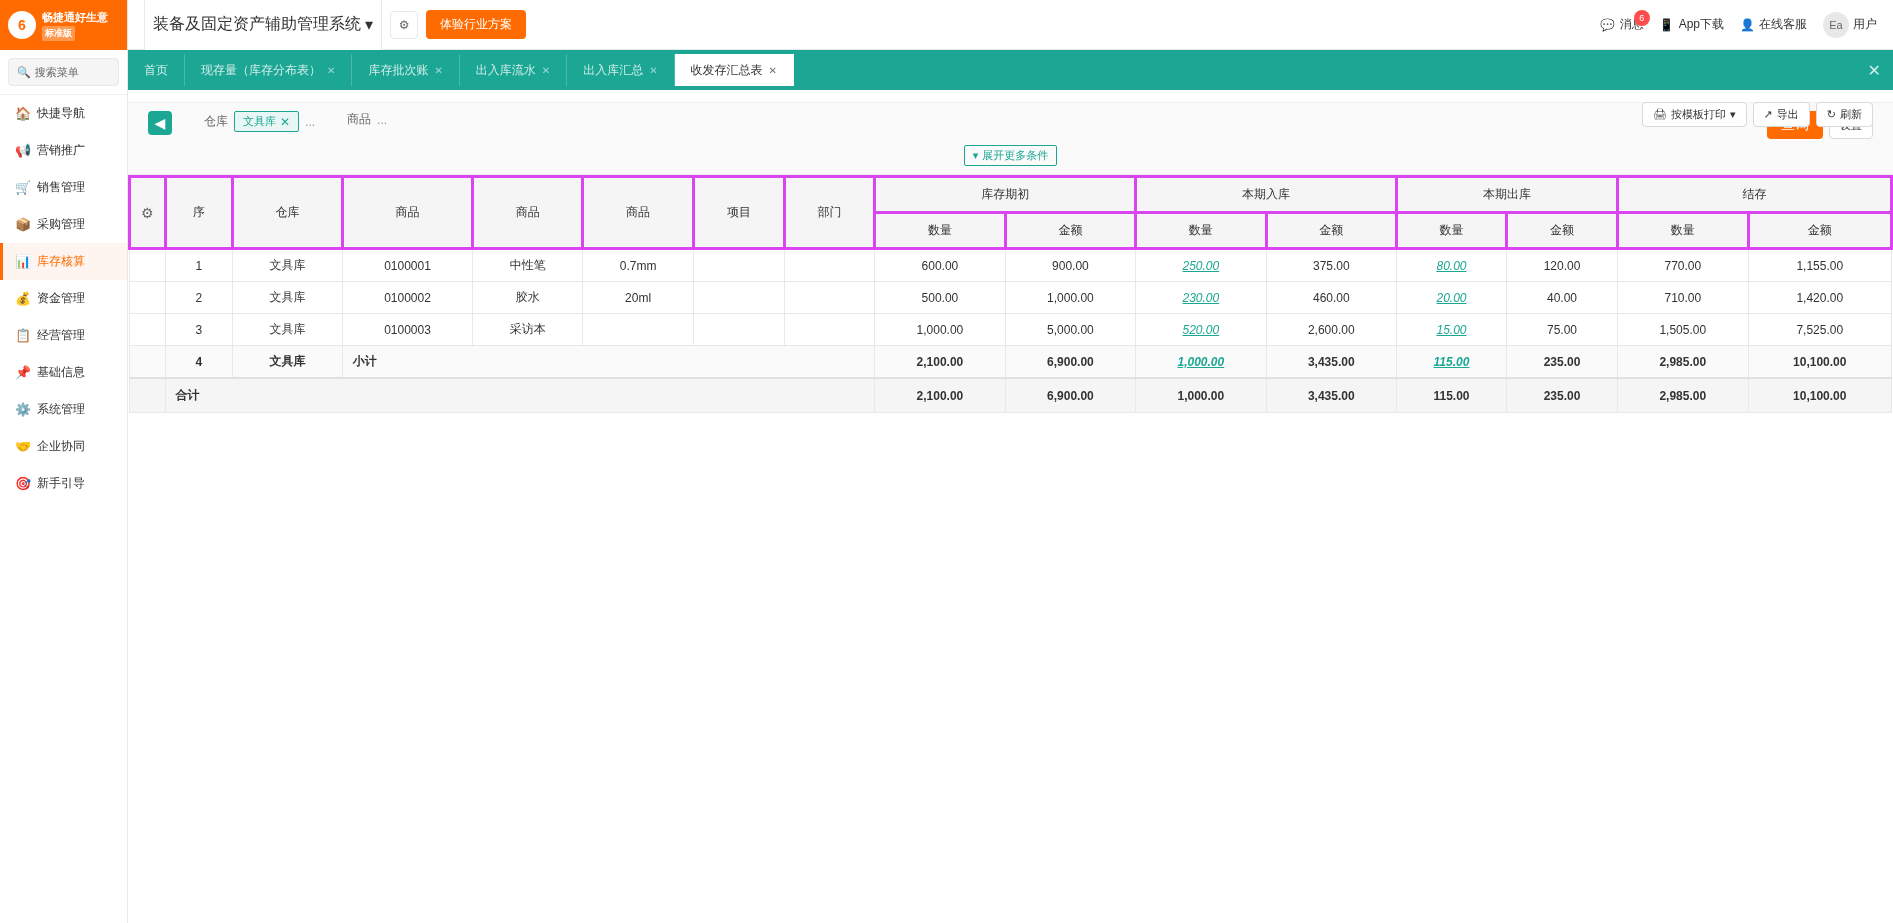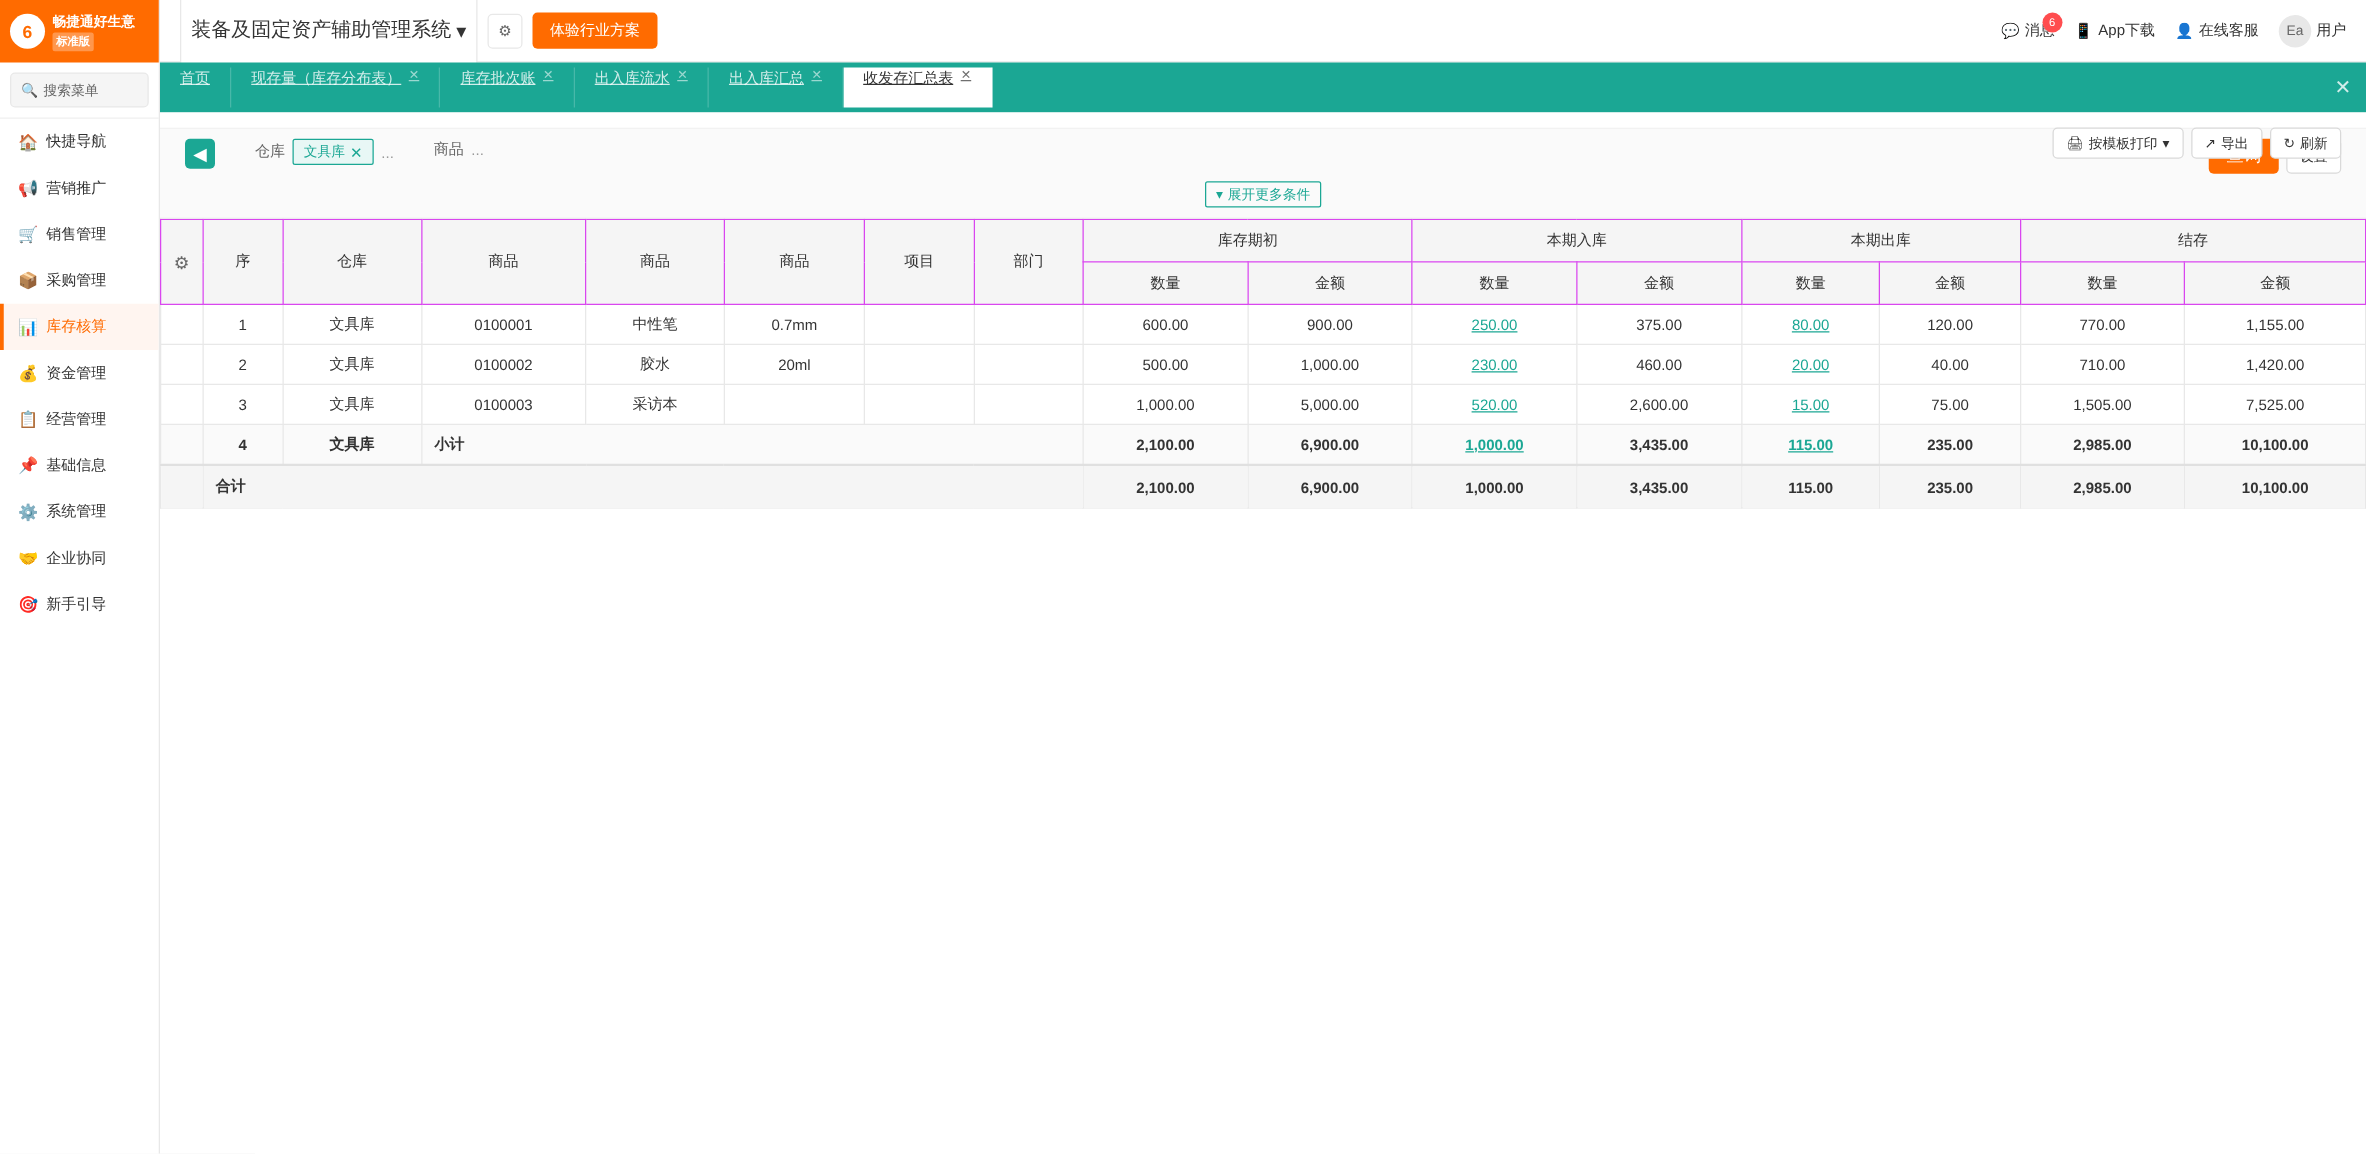--- a/index.html
+++ b/index.html
@@ -26,21 +26,21 @@
     .system-select { border: 1px solid #e8e8e8; border-radius: 4px; padding: 20px 8px; font-size: 16px; color: #333; background: #fff; cursor: pointer; display: flex; align-items: center; gap: 4px; }
     .gear-btn { width: 28px; height: 28px; border: 1px solid #e8e8e8; border-radius: 4px; display: flex; align-items: center; justify-content: center; cursor: pointer; color: #666; }
     .trial-btn { background: #ff6b00; color: #fff; border: none; border-radius: 4px; padding: 6px 14px; font-size: 12px; cursor: pointer; }
     .top-header-right { display: flex; align-items: center; gap: 16px; }
     .header-icon-item { display: flex; align-items: center; gap: 4px; cursor: pointer; color: #333; font-size: 12px; position: relative; }
     .badge { background: #ff4d4f; color: #fff; border-radius: 50%; width: 16px; height: 16px; font-size: 9px; display: flex; align-items: center; justify-content: center; position: absolute; top: -6px; right: -6px; }
     .user-avatar { width: 26px; height: 26px; background: #e8e8e8; border-radius: 50%; display: flex; align-items: center; justify-content: center; font-size: 11px; color: #666; }
 
     
     .tab-bar { height: 40px; background: #1ba794; display: flex; align-items: center; padding: 0 0; flex-shrink: 0; overflow-x: auto; }
-    .tab-item { height: 32px; padding: 0 16px; display: flex; gap: 6px; cursor: pointer; color: rgba(255,255,255,0.8); font-size: 12px; white-space: nowrap; border-right: 1px solid rgba(255,255,255,0.2); flex-shrink: 0; text-decoration: underline; }
+    .tab-item { height: 32px; padding: 0 16px; display: flex; align-items: center; gap: 6px; cursor: pointer; color: rgba(255,255,255,0.8); font-size: 12px; white-space: nowrap; border-right: 1px solid rgba(255,255,255,0.2); flex-shrink: 0; }
     .tab-item.active { background: #fff; color: #333; }
     .tab-close { font-size: 10px; color: inherit; opacity: 0.7; cursor: pointer; }
     .tab-bar-close { margin-left: auto; padding: 0 12px; color: rgba(255,255,255,0.8); cursor: pointer; font-size: 16px; flex-shrink: 0; }
 
     
     .page-body { flex: 1; overflow-y: auto; background: #fff; }
     .page-title { font-size: 14px; font-weight: bold; color: #333; margin-bottom: 10px; }
     .filter-collapse-btn { width: 24px; height: 24px; background: #1ba794; border-radius: 4px; display: flex; align-items: center; justify-content: center; cursor: pointer; color: #fff; font-size: 14px; flex-shrink: 0; }
     .filter-label { color: #666; font-size: 12px; }
     .date-option { padding: 2px 6px; font-size: 11px; color: #333; cursor: pointer; border-radius: 2px; }
@@ -54,25 +54,25 @@
     .expand-conditions { display: flex; align-items: center; gap: 4px; color: #1ba794; font-size: 11px; cursor: pointer; border: 1px solid #1ba794; padding: 2px 8px; border-radius: 2px; }
     .btn-print { border: 1px solid #d9d9d9; background: #fff; color: #333; padding: 4px 10px; border-radius: 4px; font-size: 11px; cursor: pointer; display: flex; align-items: center; gap: 4px; }
     .btn-export { border: 1px solid #d9d9d9; background: #fff; color: #333; padding: 4px 10px; border-radius: 4px; font-size: 11px; cursor: pointer; display: flex; align-items: center; gap: 4px; }
     .btn-refresh { border: 1px solid #d9d9d9; background: #fff; color: #333; padding: 4px 10px; border-radius: 4px; font-size: 11px; cursor: pointer; display: flex; align-items: center; gap: 4px; }
     .btn-query { background: #ff6b00; color: #fff; border: none; padding: 5px 14px; border-radius: 4px; font-size: 14px; cursor: pointer; }
     .btn-settings-sm { border: 1px solid #d9d9d9; background: #fff; color: #333; padding: 4px 10px; border-radius: 4px; font-size: 11px; cursor: pointer; }
 
     
     .table-container { padding: 0 0; overflow-x: auto; }
     .data-table { width: 100%; border-collapse: collapse; font-size: 12px; }
-    .data-table th { background: #f5f5f5; border: 1px solid #d946ef; padding: 8px 10px; color: #333; font-weight: normal; text-align: center; white-space: nowrap; }
+    .data-table th { background: #f5f5f5; border: 3px solid #d946ef; padding: 8px 10px; color: #333; font-weight: normal; text-align: center; white-space: nowrap; }
     .data-table td { border: 1px solid #e8e8e8; padding: 7px 10px; color: #333; text-align: center; white-space: nowrap; }
     .data-table .subtotal td { font-weight: bold; background: #fafafa; }
     .th-group { text-align: center; font-weight: bold; }
-    .link-text { color: #1ba794; text-decoration: underline; cursor: pointer; }
+    .link-text { color: #1ba794; text-decoration: underline; cursor: pointer; font-style: italic; }
     .settings-col { width: 32px; }
 
     
     .footer-total { position: sticky; bottom: 0; background: #f5f5f5; border-top: 2px solid #e0e0e0; }
     .footer-total td { padding: 8px 10px; font-weight: bold; color: #333; border: 1px solid #e8e8e8; text-align: center; }
 
     
     .settings-icon { color: #666; cursor: pointer; font-size: 14px; }
 
     

